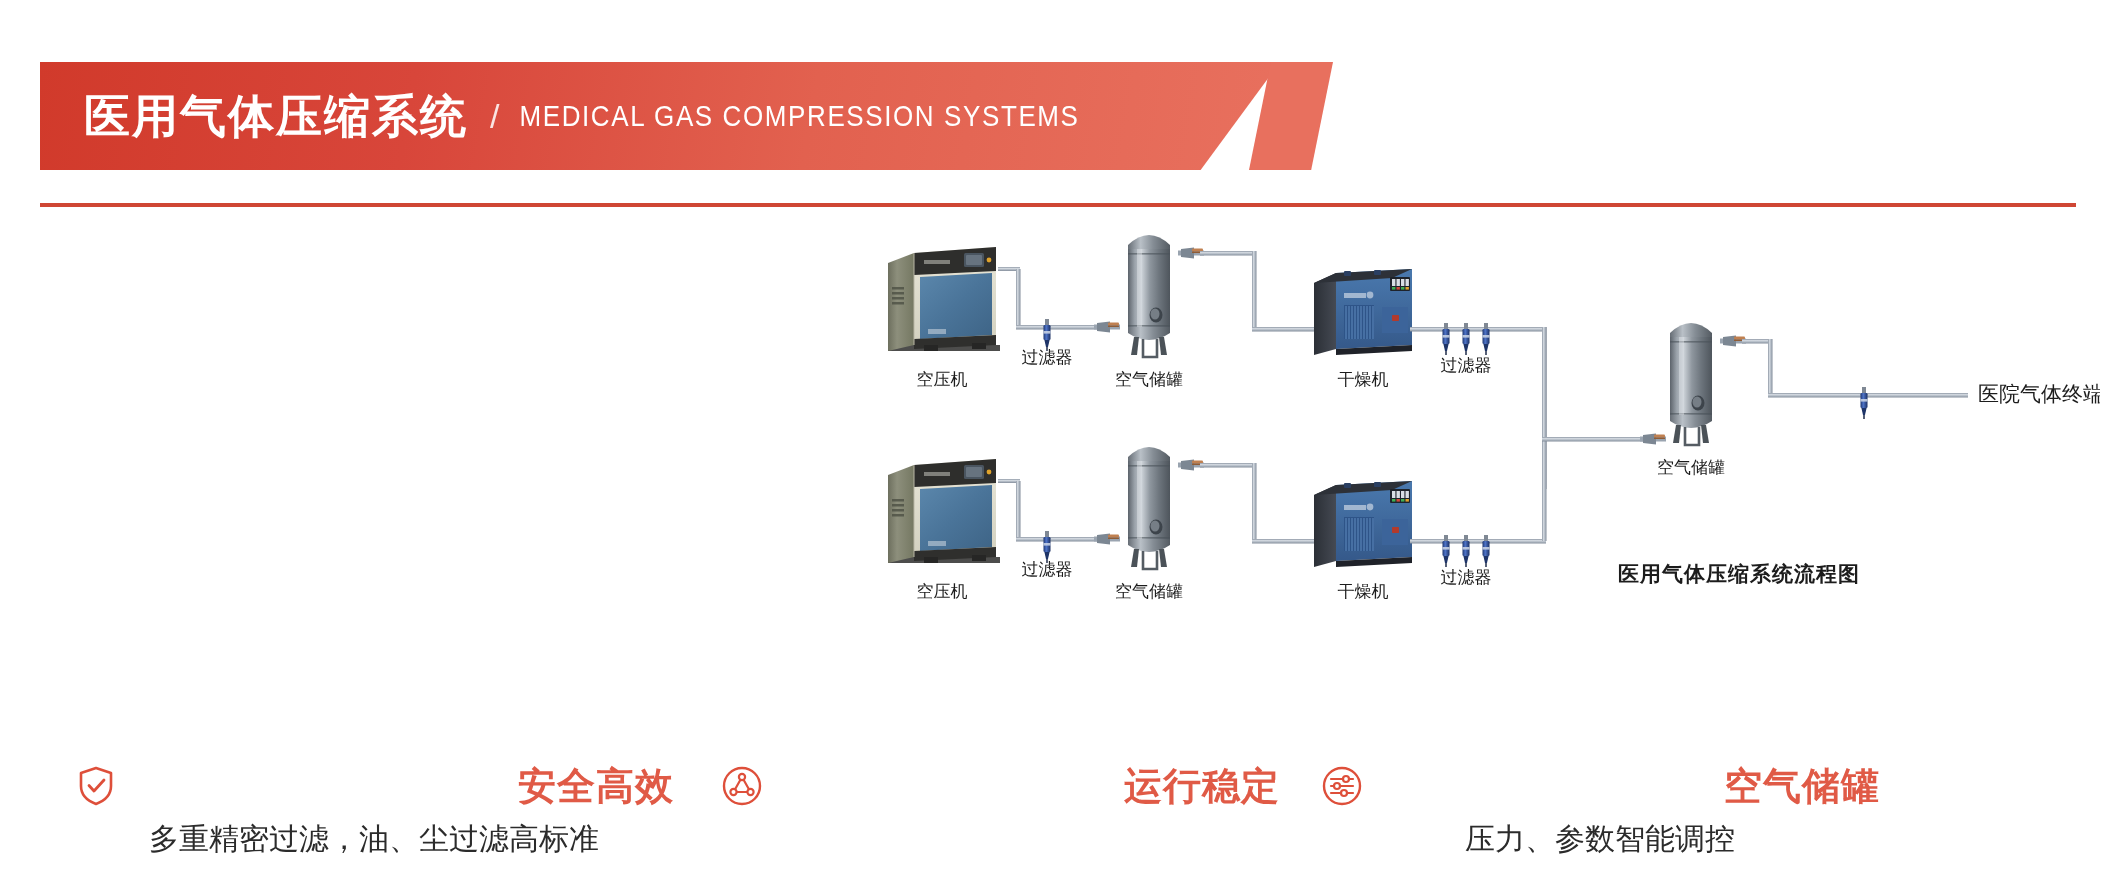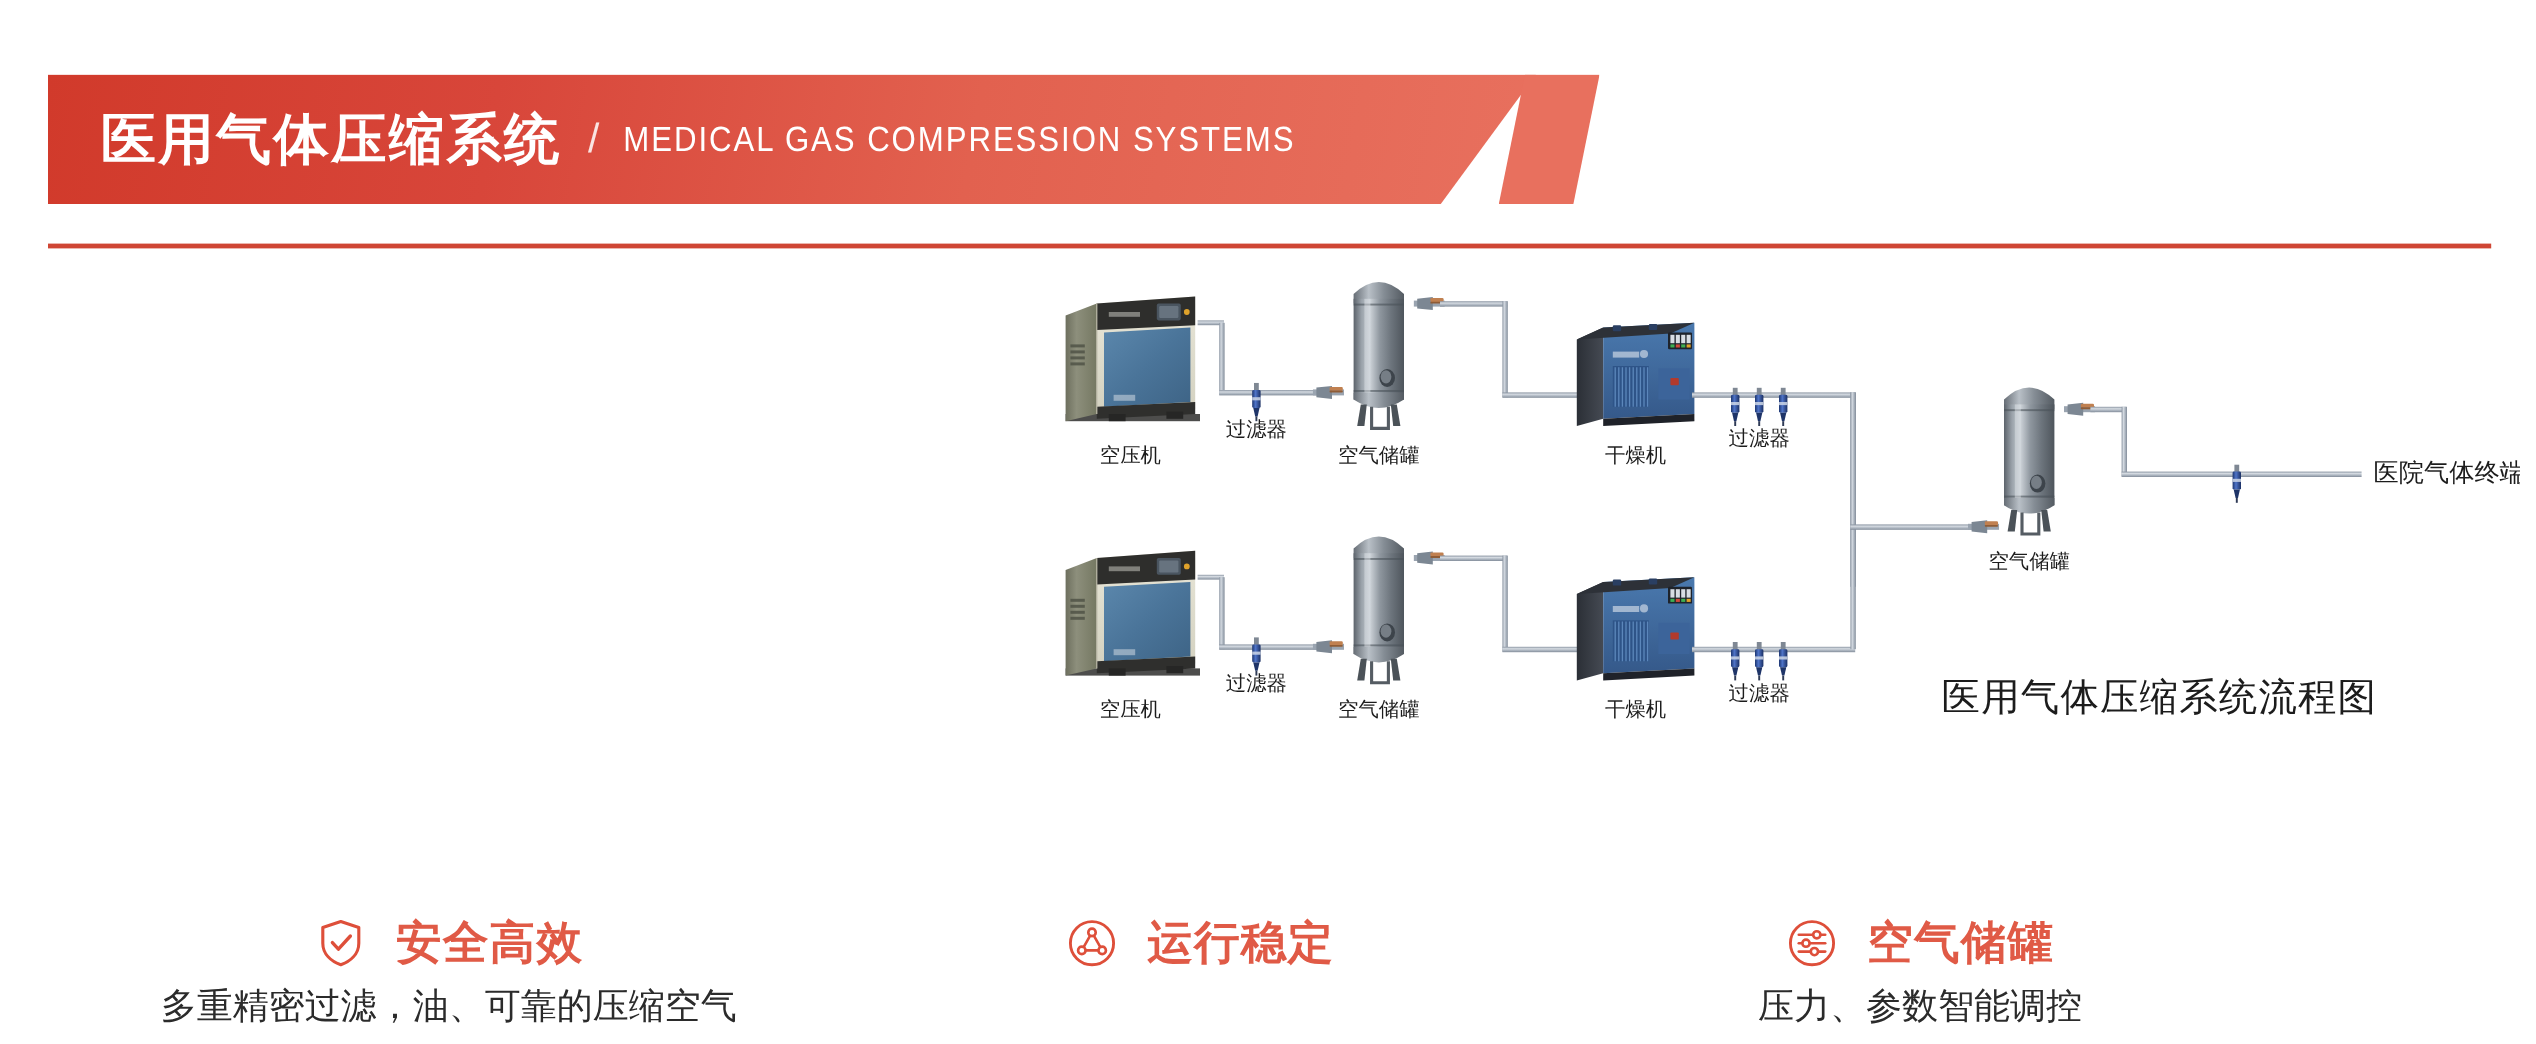--- a/index.html
+++ b/index.html
@@ -53,31 +53,31 @@
   .intro p {
     color: #2b2b2b; font-size: 34px; line-height: 1.82; text-align: justify;
     text-indent: 2em; font-family: "Liberation Sans", "DejaVu Sans", sans-serif;
   }
 
   
   .diagram { position: absolute; left: 880px; top: 175px; width: 1220px; height: 460px; }
   .diagram svg { display: block; }
   .diagram-caption {
     position: absolute; left: 1618px; top: 512px;
-    font-size: 32px; font-weight: 400; color: #1c1c1c; letter-spacing: 1px;
+    font-size: 21px; font-weight: 700; color: #1c1c1c; letter-spacing: 1px;
     white-space: nowrap;
   }
 
   
   .features {
     position: absolute; left: 0; top: 716px; width: 2113px; height: 140px;
   }
   .feature { position: absolute; text-align: center; }
   .feature-head {
-    display: flex; align-items: center; justify-content: center; gap: 24px;
+    display: flex; align-items: center; justify-content: space-between; gap: 24px;
     margin-bottom: 12px;
   }
   .feature-icon { width: 44px; height: 44px; flex: 0 0 auto; display: block; }
   .feature-title {
     font-size: 38px; font-weight: 700; color: #e05a46; letter-spacing: 1px;
     line-height: 1; white-space: nowrap;
   }
   .feature-desc {
     font-size: 30px; color: #2b2b2b; line-height: 1.25; white-space: nowrap;
   }
@@ -373,21 +373,21 @@
   <div class="features">
 
     <div class="feature" id="feature-0">
       <div class="feature-head">
         <svg class="feature-icon" viewBox="0 0 44 44">
           <path d="M22 4 L37 9 L37 22 C37 31 30 37 22 40 C14 37 7 31 7 22 L7 9 Z" fill="none" stroke="#de4f3a" stroke-width="2.6" stroke-linejoin="round"></path>
           <path d="M15 21.5 L20 27 L30 16" fill="none" stroke="#de4f3a" stroke-width="2.8" stroke-linecap="round" stroke-linejoin="round"></path>
         </svg>
         <span class="feature-title">安全高效</span>
       </div>
-      <div class="feature-desc">多重精密过滤，油、可靠的压缩空气</div>
+      <div class="feature-desc">多重精密过滤，油、尘过滤高标准</div>
     </div>
 
     <div class="feature" id="feature-1">
       <div class="feature-head">
         <svg class="feature-icon" viewBox="0 0 44 44">
           <circle cx="22" cy="22" r="18" fill="none" stroke="#de4f3a" stroke-width="2.4"></circle>
           <path d="M22 13 L13.5 28 L30.5 28 Z" fill="none" stroke="#de4f3a" stroke-width="2.2" stroke-linejoin="round"></path>
           <circle cx="22" cy="13" r="3.1" fill="#ffffff" stroke="#de4f3a" stroke-width="2.2"></circle>
           <circle cx="13.5" cy="28" r="3.1" fill="#ffffff" stroke="#de4f3a" stroke-width="2.2"></circle>
           <circle cx="30.5" cy="28" r="3.1" fill="#ffffff" stroke="#de4f3a" stroke-width="2.2"></circle>

